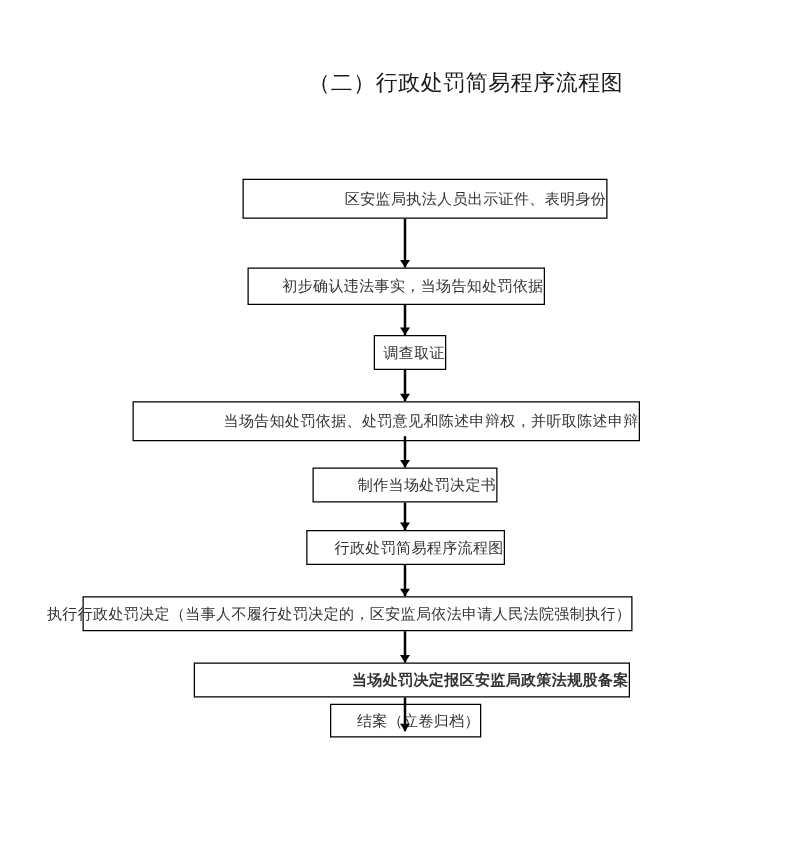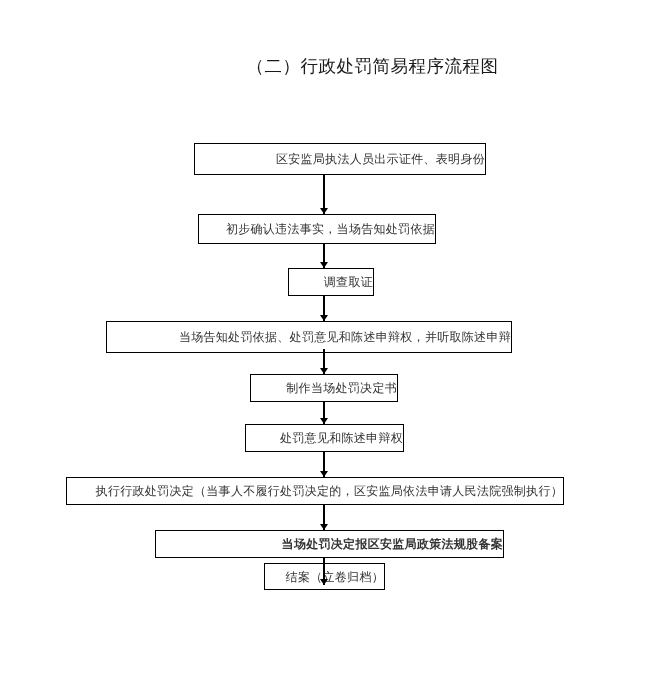--- a/index.html
+++ b/index.html
@@ -77,33 +77,33 @@
 
   <div class="chart-title">（二）行政处罚简易程序流程图</div>
 
   <div id="nodes-layer">
       <div class="node" style="left: 194px; top: 143px; width: 292px; height: 32px;">
         <span>区安监局执法人员出示证件、表明身份</span>
       </div>
       <div class="node" style="left: 198px; top: 214px; width: 238px; height: 30px;">
         <span>初步确认违法事实，当场告知处罚依据</span>
       </div>
-      <div class="node" style="left: 288px; top: 268px; width: 86px; height: 28px;">
+      <div class="node" style="left: 299px; top: 268px; width: 58px; height: 28px;">
         <span>调查取证</span>
       </div>
       <div class="node" style="left: 106px; top: 321px; width: 406px; height: 32px;">
         <span>当场告知处罚依据、处罚意见和陈述申辩权，并听取陈述申辩</span>
       </div>
       <div class="node" style="left: 250px; top: 374px; width: 148px; height: 28px;">
         <span>制作当场处罚决定书</span>
       </div>
       <div class="node" style="left: 245px; top: 424px; width: 159px; height: 28px;">
-        <span>处罚意见和陈述申辩权</span>
+        <span>行政处罚简易程序流程图</span>
       </div>
-      <div class="node" style="left: 66px; top: 477px; width: 498px; height: 28px;">
+      <div class="node" style="left: 66px; top: 477px; width: 440px; height: 28px;">
         <span>执行行政处罚决定（当事人不履行处罚决定的，区安监局依法申请人民法院强制执行）</span>
       </div>
       <div class="node" style="left: 155px; top: 530px; width: 349px; height: 28px; font-weight: bold;">
         <span>当场处罚决定报区安监局政策法规股备案</span>
       </div>
       <div class="node" style="left: 264px; top: 563px; width: 121px; height: 27px;">
         <span>结案（立卷归档）</span>
       </div>
     </div>
   <div id="connectors-layer">

